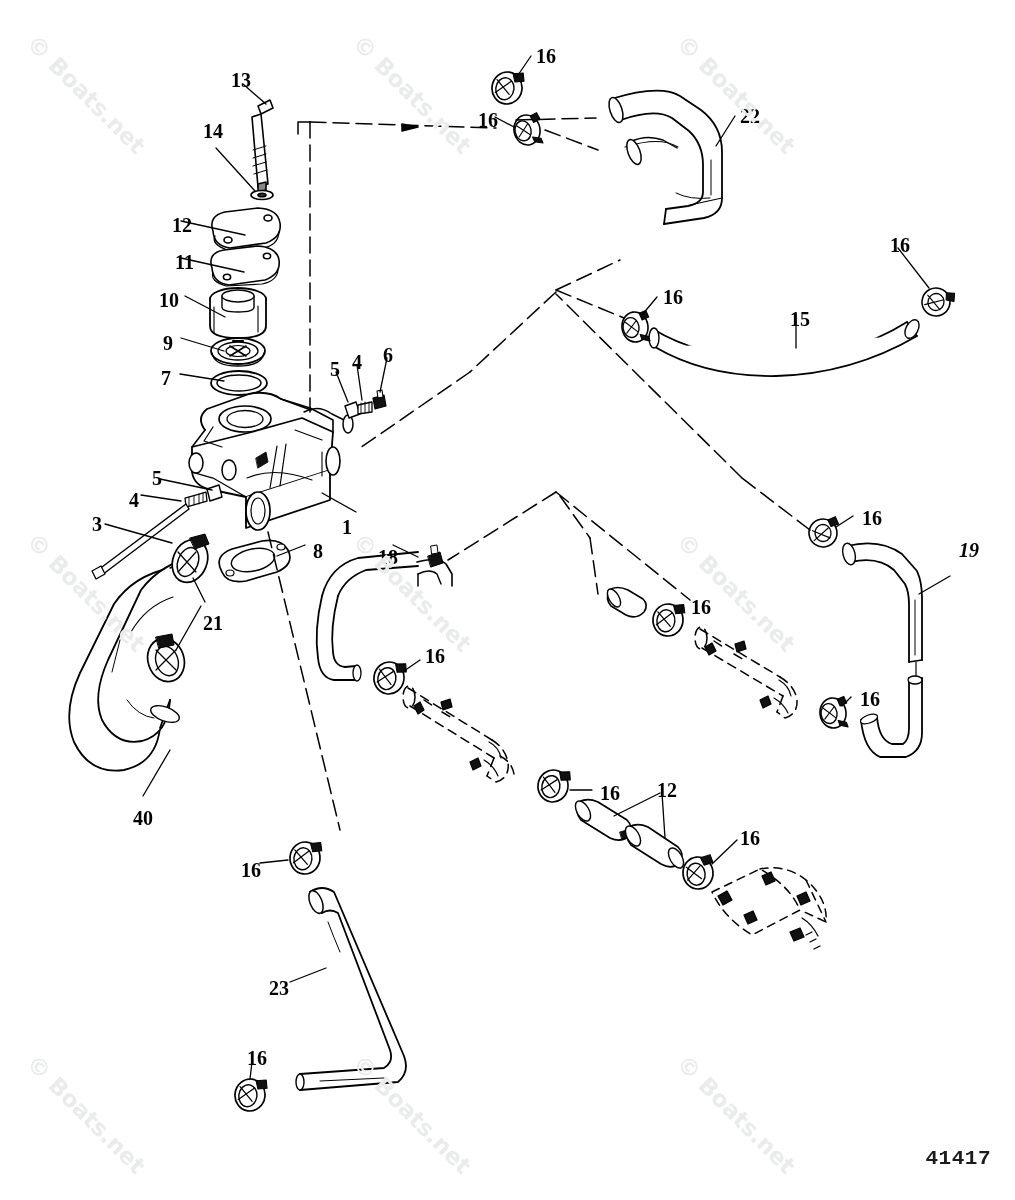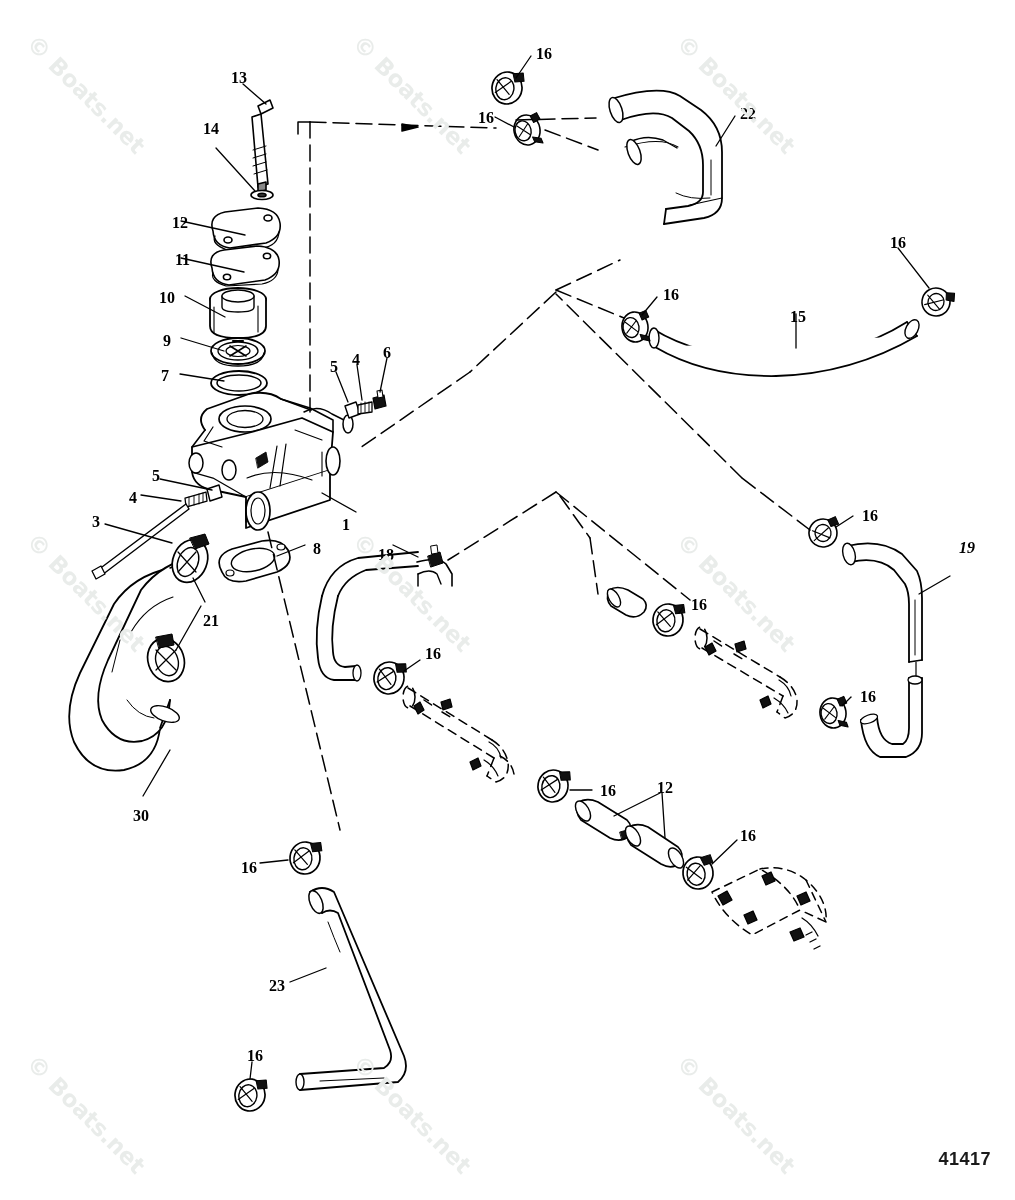--- a/index.html
+++ b/index.html
@@ -16,28 +16,28 @@
     font-weight:bold;
     color:#e9ecea;
     white-space:nowrap;
     transform:rotate(45deg);
     transform-origin:0 0;
     pointer-events:none;
     user-select:none;
   }
   .dwgnum{
     position:absolute;right:24px;bottom:30px;
-    font-family:Liberation Sans, sans-serif;
-    font-weight:bold;font-size:18px;color:#1b1b1b;
+    font-family:Liberation Mono, monospace;
+    font-weight:bold;font-size:21px;color:#1b1b1b;
     letter-spacing:.5px;
   }
   .lbl{
     position:absolute;
     font-family:"Liberation Serif", serif;
-    font-weight:bold;font-size:16px;color:#000;
+    font-weight:bold;font-size:20px;color:#000;
     line-height:1;
   }
 </style>
 </head>
 <body>
 
 <div id="stage">
 
   <svg id="art" width="1015" height="1200" viewBox="0 0 1015 1200">
     <defs>
@@ -473,21 +473,21 @@
   <div class="lbl" style="left:313px;top:541px;">8</div>
   <div class="lbl" style="left:378px;top:531px;margin-top:16px;">18</div>
   <div class="lbl" style="left:862px;top:508px;">16</div>
   <div class="lbl" style="left:959px;top:540px;font-style:italic;">19</div>
   <div class="lbl" style="left:203px;top:613px;">21</div>
   <div class="lbl" style="left:691px;top:597px;">16</div>
   <div class="lbl" style="left:425px;top:646px;">16</div>
   <div class="lbl" style="left:860px;top:689px;">16</div>
   <div class="lbl" style="left:600px;top:783px;">16</div>
   <div class="lbl" style="left:657px;top:780px;">12</div>
-  <div class="lbl" style="left:133px;top:808px;">30</div>
+  <div class="lbl" style="left:133px;top:808px;">40</div>
   <div class="lbl" style="left:740px;top:828px;">16</div>
   <div class="lbl" style="left:241px;top:860px;">16</div>
   <div class="lbl" style="left:269px;top:978px;">23</div>
   <div class="lbl" style="left:247px;top:1048px;">16</div>
 
   <div class="wm" style="left:40px;top:30px;font-size:23px;">© Boats.net</div>
   <div class="wm" style="left:366px;top:30px;font-size:23px;">© Boats.net</div>
   <div class="wm" style="left:690px;top:30px;font-size:23px;">© Boats.net</div>
   <div class="wm" style="left:40px;top:528px;font-size:23px;">© Boats.net</div>
   <div class="wm" style="left:366px;top:528px;font-size:23px;">© Boats.net</div>

